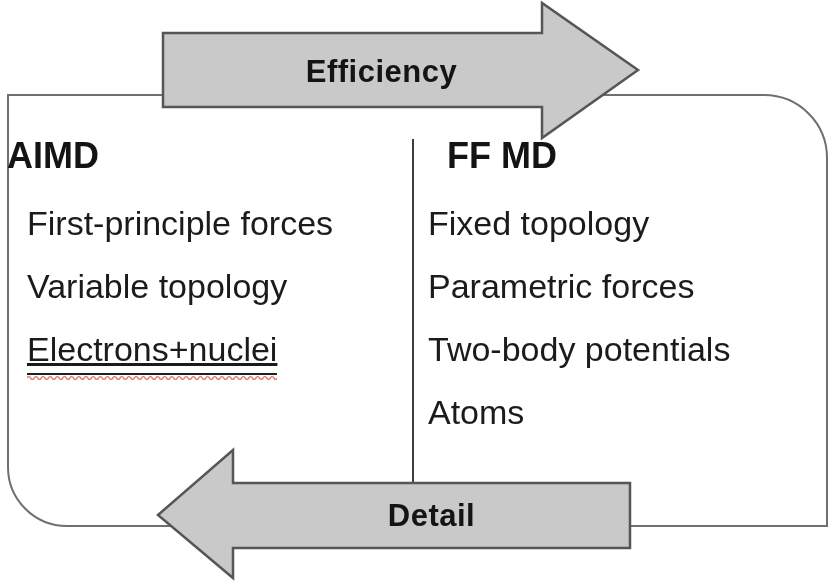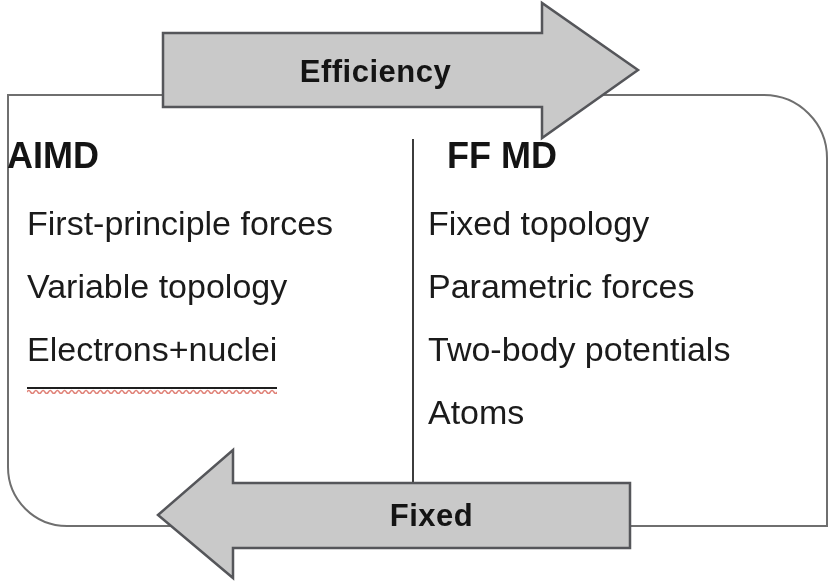--- a/index.html
+++ b/index.html
@@ -51,21 +51,21 @@
   .arrow-label {
     position: absolute;
     z-index: 3;
     font-weight: bold;
     font-size: 31px;
     text-align: center;
     color: #141414;
     letter-spacing: 0.5px;
   }
   .label-efficiency {
-    left: 163px;
+    left: 169px;
     top: 37px;
     width: 425px;
     height: 70px;
     line-height: 70px;
   }
   .label-detail {
     left: 233px;
     top: 483px;
     width: 397px;
     height: 65px;
@@ -94,22 +94,23 @@
     color: #1b1b1b;
     white-space: nowrap;
   }
   .items-left { left: 27px; }
   .items-right { left: 428px; }
   .underlined-term {
     position: relative;
     display: inline-block;
     line-height: 1.15;
     border-bottom: 2px solid #1f1f1f;
-    padding-bottom: 18px;
+    padding-bottom: 4px;
     vertical-align: baseline;
+    text-decoration: underline;
   }
   .squiggle-svg {
     position: absolute;
     left: 0;
     right: 0;
     bottom: -7px;
     width: 100%;
     height: 6px;
     display: block;
   }
@@ -128,21 +129,21 @@
   <div class="divider"></div>
 
   <svg class="arrow-svg arrow-top" width="482" height="141" viewBox="0 0 482 141">
     <polygon points="3,33 382,33 382,3 478,70 382,138 382,107 3,107" fill="#c9c9c9"></polygon>
   </svg>
   <div class="arrow-label label-efficiency">Efficiency</div>
 
   <svg class="arrow-svg arrow-bottom" width="485" height="141" viewBox="0 0 485 141">
     <polygon points="8,72 83,7 83,40 480,40 480,105 83,105 83,135" fill="#c9c9c9"></polygon>
   </svg>
-  <div class="arrow-label label-detail">Fixed</div>
+  <div class="arrow-label label-detail">Detail</div>
 
   <div class="col-heading heading-left">AIMD</div>
   <div class="col-items items-left">
     <div>First-principle forces</div>
     <div>Variable topology</div>
     <div>
       <span class="underlined-term">
         <span>Electrons+nuclei</span>
         <svg class="squiggle-svg" viewBox="0 0 280 6" preserveAspectRatio="none">
           <path d="M0 4 q2 -3 4 0 t4 0 t4 0 t4 0 t4 0 t4 0 t4 0 t4 0 t4 0 t4 0 t4 0 t4 0 t4 0 t4 0 t4 0 t4 0 t4 0 t4 0 t4 0 t4 0 t4 0 t4 0 t4 0 t4 0 t4 0 t4 0 t4 0 t4 0 t4 0 t4 0 t4 0 t4 0 t4 0 t4 0 t4 0 t4 0 t4 0 t4 0 t4 0 t4 0 t4 0 t4 0 t4 0 t4 0 t4 0 t4 0 t4 0 t4 0 t4 0 t4 0 t4 0 t4 0 t4 0 t4 0 t4 0 t4 0 t4 0 t4 0 t4 0 t4 0 t4 0 t4 0 t4 0 t4 0 t4 0 t4 0 t4 0 t4 0 t4 0 t4 0" stroke="#e08379"></path>

